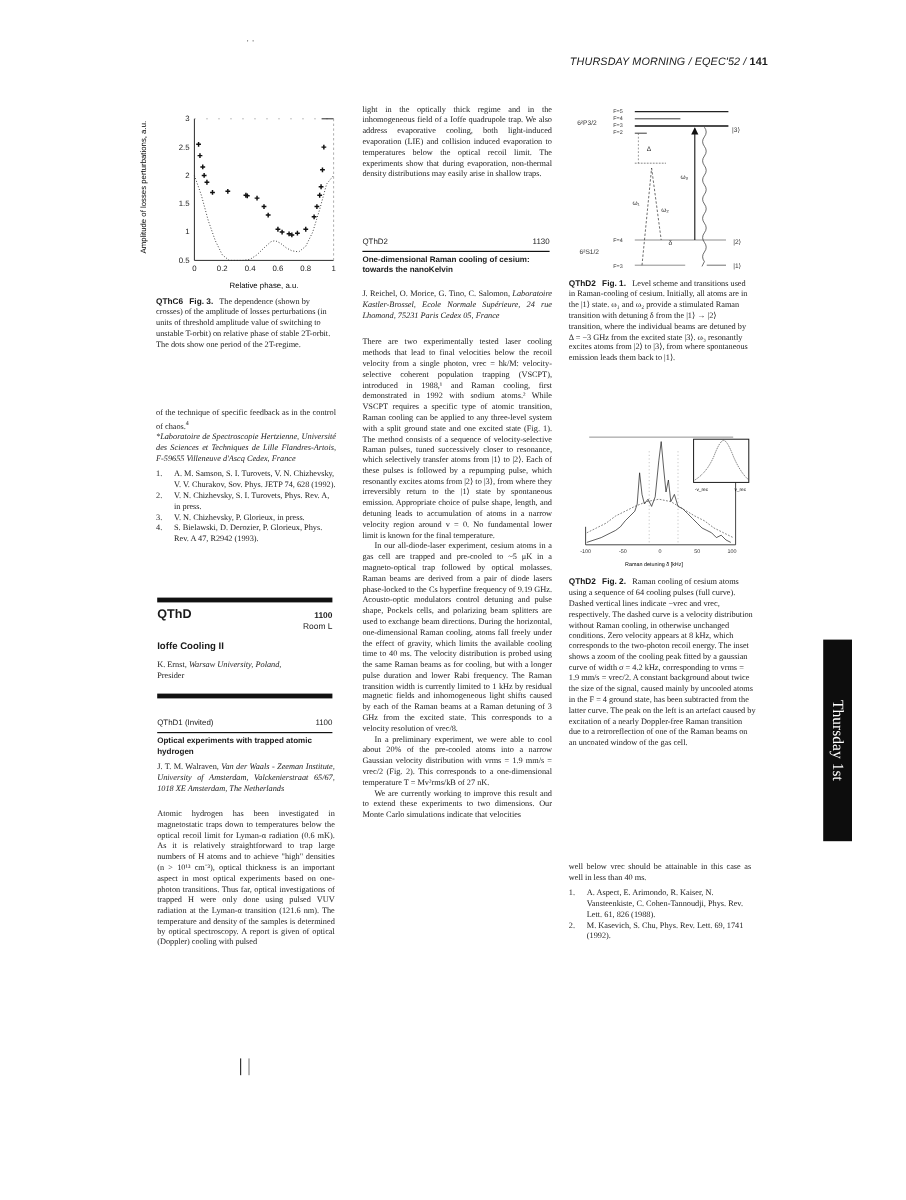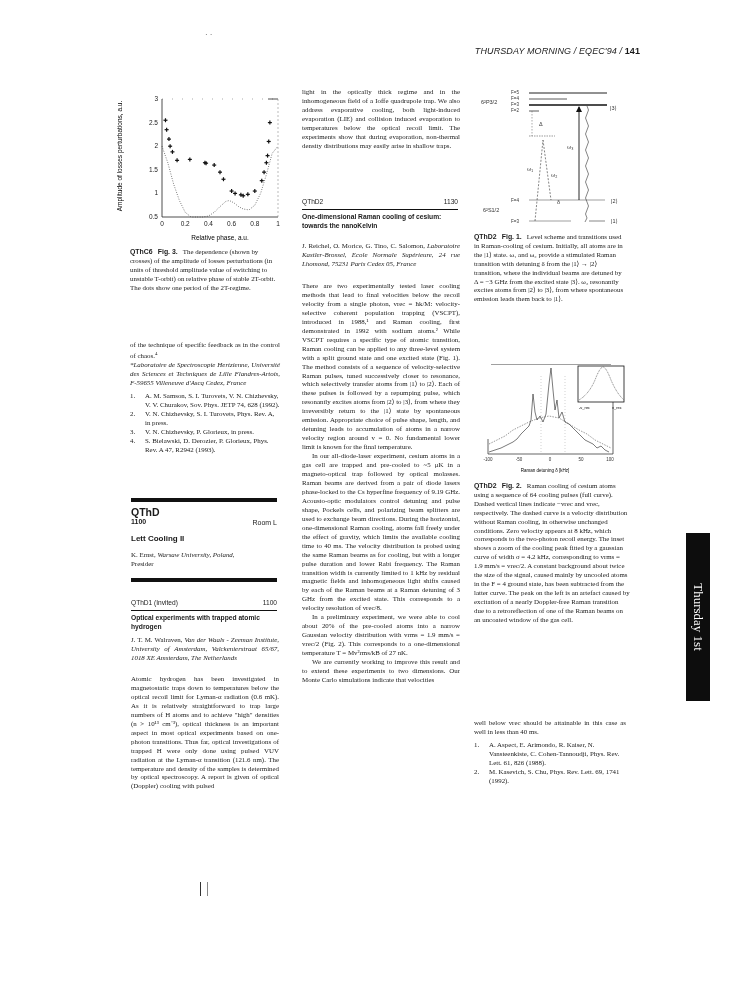--- a/index.html
+++ b/index.html
@@ -30,21 +30,21 @@
                    color:#fff; font-size:13px; white-space:nowrap; font-family:"Liberation Serif", serif; }
   .bottom-mark { left:200px; top:882px; width:6px; height:14px; border-left:1px solid #333; border-right:1px solid #888; }
   svg text { font-family:"Liberation Sans", sans-serif; }
 </style>
 </head>
 <body>
 
 <div class="abs stray-dots">· ·</div>
 
 <div class="abs running-head">
-  <span>THURSDAY MORNING / EQEC'94 / </span><b>141</b>
+  <span>THURSDAY MORNING / EQEC'52 / </span><b>141</b>
 </div>
 
 <svg class="abs" style="left:110px; top:84px;" width="180" height="160">
 
   <text x="12" y="72" font-size="6.5" transform="rotate(-90 12 72)" text-anchor="middle">Amplitude of losses perturbations, a.u.</text>
 
   <line x1="52" y1="15" x2="52" y2="133" stroke="#222" stroke-width="0.8"></line>
   <line x1="52" y1="133" x2="168" y2="133" stroke="#222" stroke-width="0.8"></line>
   <line x1="52" y1="15" x2="168" y2="15" stroke="#555" stroke-width="0.5" stroke-dasharray="1,9"></line>
   <line x1="158" y1="15" x2="168" y2="15" stroke="#222" stroke-width="0.8"></line>
@@ -134,26 +134,26 @@
   <p class="aff">*Laboratoire de Spectroscopie Hertzienne, Université des Sciences et Techniques de Lille Flandres-Artois, F-59655 Villeneuve d'Ascq Cedex, France</p>
   <ul class="refs">
     <li><span class="n">1.</span><span>A. M. Samson, S. I. Turovets, V. N. Chizhevsky, V. V. Churakov, Sov. Phys. JETP 74, 628 (1992).</span></li>
     <li><span class="n">2.</span><span>V. N. Chizhevsky, S. I. Turovets, Phys. Rev. A, in press.</span></li>
     <li><span class="n">3.</span><span>V. N. Chizhevsky, P. Glorieux, in press.</span></li>
     <li><span class="n">4.</span><span>S. Bielawski, D. Derozier, P. Glorieux, Phys. Rev. A 47, R2942 (1993).</span></li>
   </ul>
 </div>
 
 <div class="abs rule-thick" style="left:131px; top:498px; width:146px;"></div>
-<div class="abs" style="left:131px; top:506px; width:146px; display:flex; justify-content:space-between; align-items:baseline;flex-direction:column;">
+<div class="abs" style="left:131px; top:506px; width:146px; display:flex; justify-content:space-between; align-items:baseline;">
   <span class="sess-title">QThD</span>
   <span class="sans" style="font-size:7px; font-weight:bold;">1100</span>
 </div>
 <div class="abs sans" style="left:131px; top:519px; width:146px; text-align:right; font-size:7px;">Room L</div>
-<div class="abs sans" style="left:131px; top:534px; font-size:8px; font-weight:bold;">Lett Cooling II</div>
+<div class="abs sans" style="left:131px; top:534px; font-size:8px; font-weight:bold;">Ioffe Cooling II</div>
 <div class="abs col" style="left:131px; top:551px; width:148px;">
   <span>K. Ernst, </span><i>Warsaw University, Poland,</i><br>
   <span>Presider</span>
 </div>
 <div class="abs rule-thick" style="left:131px; top:578px; width:146px;"></div>
 
 <div class="abs paper-head" style="left:131px; top:599px; width:146px;">
   <span>QThD1 (Invited)</span>
   <span>1100</span>
 </div>

